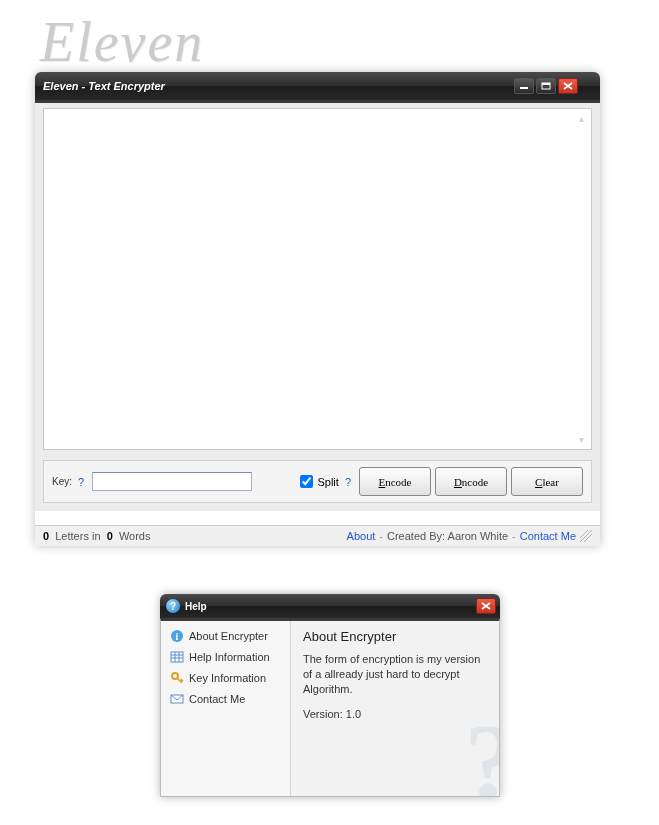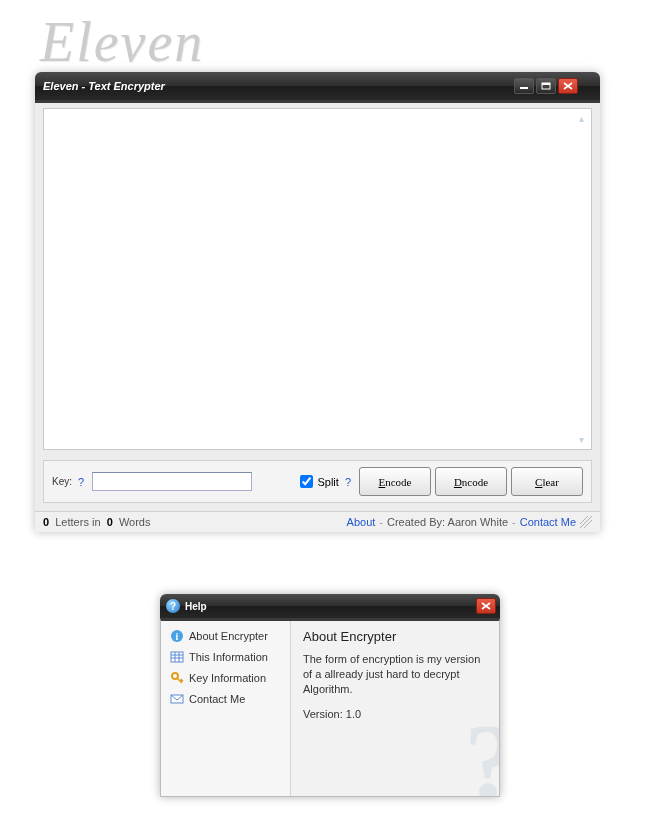--- a/index.html
+++ b/index.html
@@ -135,20 +135,21 @@
 }
 .spacer { flex: 1; }
 .statusbar {
   border-top: 1px solid #d0d0d0;
   padding: 4px 8px;
   display: flex;
   align-items: center;
   font-size: 11px;
   color: #555;
   background: #f0f0f0;
+  margin-top: 14px;
 }
 .statusbar .left { flex: 1; }
 .statusbar strong { color: #000; font-weight: bold;}
 .statusbar .sep { color: #999; margin: 0 4px;}
 .statusbar a { color: #2255cc; text-decoration: none; cursor: pointer;}
 .statusbar .grip {
   width: 12px; height: 12px;
   margin-left: 4px;
   background:
     linear-gradient(135deg, transparent 5px, #b0b0b0 5px, #b0b0b0 6px, transparent 6px),
@@ -320,21 +321,21 @@
       <div class="help-nav-item">
         <span class="nicon">
           <svg width="14" height="14">
               <rect x="1" y="2" width="12" height="10" fill="#fff" stroke="#5b8bcf"></rect>
               <line x1="1" y1="5" x2="13" y2="5" stroke="#5b8bcf"></line>
               <line x1="1" y1="8" x2="13" y2="8" stroke="#5b8bcf"></line>
               <line x1="5" y1="2" x2="5" y2="12" stroke="#5b8bcf"></line>
               <line x1="9" y1="2" x2="9" y2="12" stroke="#5b8bcf"></line>
             </svg>
         </span>
-        <span>This Information</span>
+        <span>Help Information</span>
       </div>
       <div class="help-nav-item">
         <span class="nicon">
           <svg width="14" height="14">
               <circle cx="5" cy="5" r="3" fill="none" stroke="#e0a020" stroke-width="2"></circle>
               <path d="M7 7 L12 12 M10 10 L12 8 M11 11 L13 9" stroke="#e0a020" stroke-width="1.6"></path>
             </svg>
         </span>
         <span>Key Information</span>
       </div>

